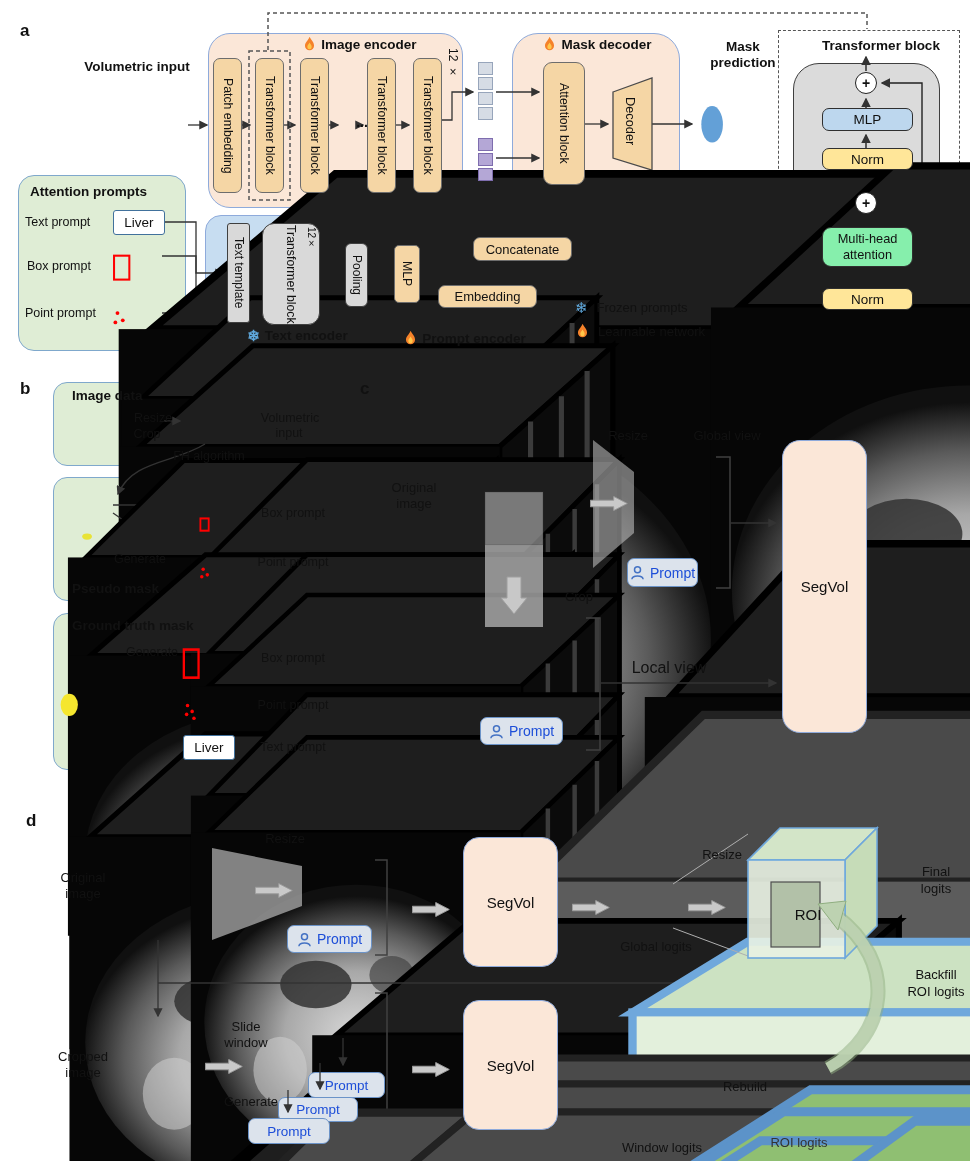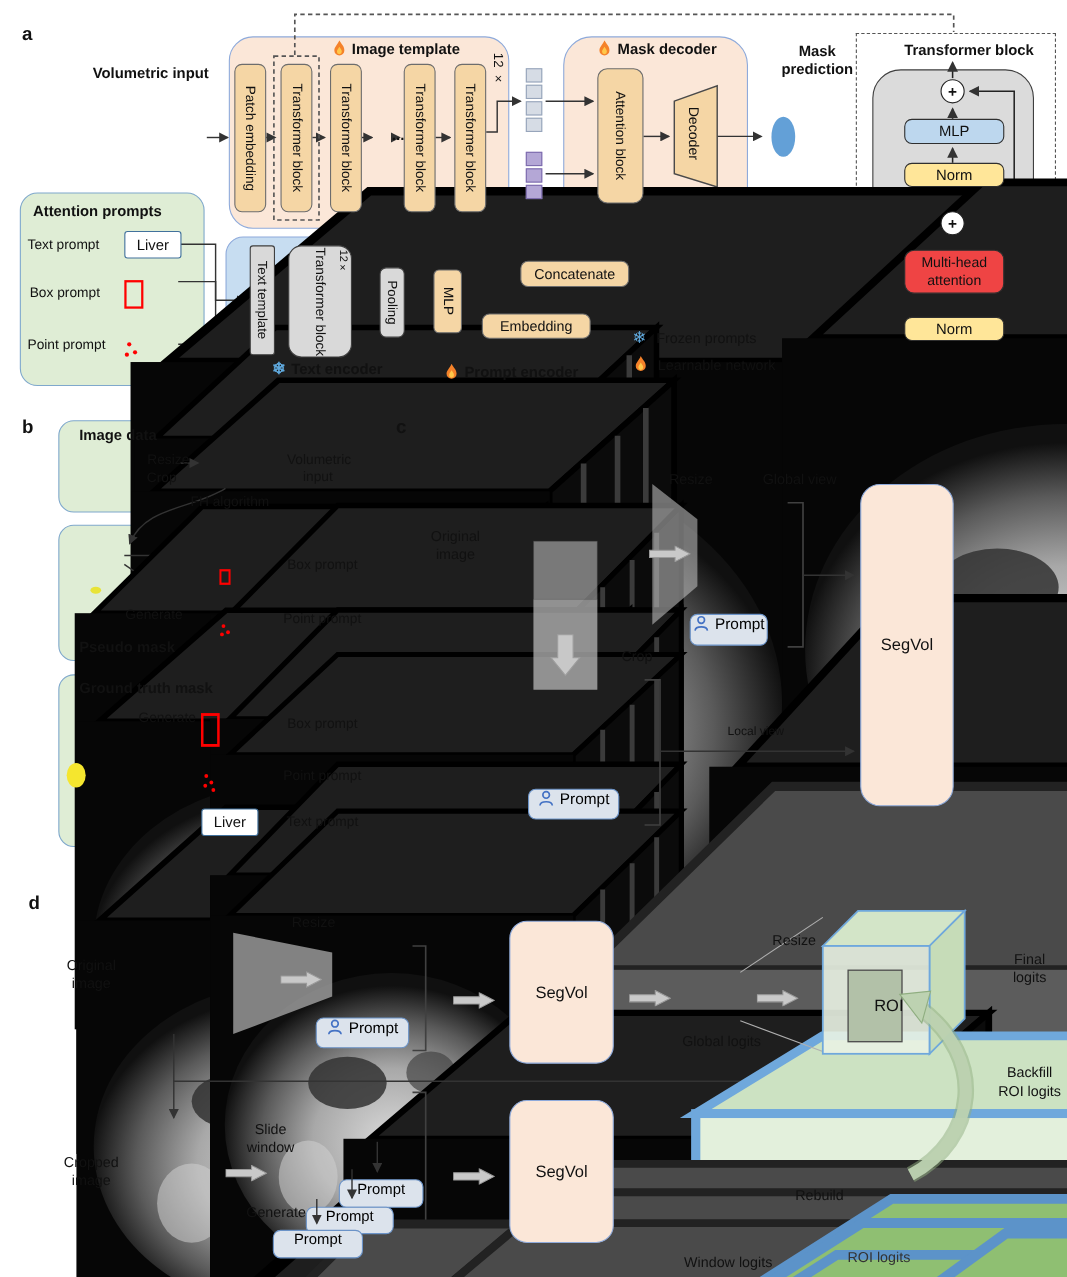--- a/index.html
+++ b/index.html
@@ -20,21 +20,21 @@
   .hb{position:absolute;box-sizing:border-box;background:#F5D6A5;border:1.2px solid #6d6d6d;border-radius:7px;
       display:flex;align-items:center;justify-content:center;font-size:13px;z-index:10;}
   .tok{position:absolute;width:15px;height:13px;box-sizing:border-box;z-index:10;}
   .tokg{background:#D6DCE5;border:1px solid #97A5BB;}
   .tokp{background:#B4A7D6;border:1px solid #7E6DAE;}
   .plus{position:absolute;width:22px;height:22px;box-sizing:border-box;border:1.4px solid #222;border-radius:50%;
         background:#fff;display:flex;align-items:center;justify-content:center;font-size:14px;font-weight:bold;z-index:10;}
   .tag{position:absolute;background:#fff;border:1.6px solid #41719C;border-radius:3px;display:flex;
        align-items:center;justify-content:center;font-size:13.5px;z-index:10;}
   .pbtn{position:absolute;box-sizing:border-box;background:#DCE3EC;border:1.5px solid #6B93C8;border-radius:7px;
-        display:flex;align-items:flex-start;justify-content:center;gap:5px;font-size:14px;color:#000000;z-index:11;}
+        display:flex;align-items:center;justify-content:center;gap:5px;font-size:14px;color:#1d4ed8;z-index:11;}
   .titlerow{position:absolute;display:flex;align-items:center;justify-content:center;gap:5px;z-index:10;
             font-weight:bold;font-size:13.5px;}
   svg.ov{position:absolute;left:0;top:0;z-index:5;}
   svg.ovtop{position:absolute;left:0;top:0;z-index:12;pointer-events:none;}
   .vlab{position:absolute;writing-mode:vertical-rl;font-size:12.8px;z-index:10;}
   .roitxt{position:absolute;z-index:10;font-size:15px;}
   .segvol{position:absolute;box-sizing:border-box;background:#FBE7D8;border:1.5px solid #8EAADB;border-radius:16px;
           display:flex;align-items:center;justify-content:center;font-size:15px;z-index:10;}
   .wm{position:absolute;z-index:13;font-size:20px;color:rgba(242,148,146,0.8);white-space:nowrap;}
   .snow{color:#5FA8DC;font-size:15px;line-height:1;}
@@ -320,21 +320,21 @@
     </g>
   </svg>
 
   <div class="ll big" style="left:20px;top:22px;">a</div>
   <div class="cl bd" style="left:125px;top:60px;font-size:13.5px;">Volumetric input</div>
 
   <div class="titlerow" style="left:275px;top:36px;width:170px;">
     <svg width="13" height="17" viewBox="0 0 20 24">
         <use href="#flame"></use>
       </svg>
-    <span>Image template</span>
+    <span>Image encoder</span>
   </div>
   <div class="vlab" style="left:446px;top:48px;font-size:12px;">12 ×</div>
   <div class="vb" style="left:213px;top:58px;width:29px;height:135px;">
       <span>Patch embedding</span>
     </div>
   <div class="vb" style="left:255px;top:58px;width:29px;height:135px;">
       <span>Transformer block</span>
     </div>
   <div class="vb" style="left:300px;top:58px;width:29px;height:135px;">
       <span>Transformer block</span>
@@ -375,21 +375,21 @@
     </div>
   <div class="hb" style="left:822px;top:108px;width:91px;height:23px;background:#BDD7EE;border-color:#2f2f2f;font-size:13.5px;">
       <span>MLP</span>
     </div>
   <div class="hb" style="left:822px;top:148px;width:91px;height:22px;background:#FFE699;border-color:#2f2f2f;font-size:13.5px;">
       <span>Norm</span>
     </div>
   <div class="plus" style="left:855px;top:192px;">
       <span>+</span>
     </div>
-  <div class="hb" style="left:822px;top:227px;width:91px;height:40px;background:#ef4444;border-color:#2f2f2f;border-radius:9px;flex-direction:column;font-size:12.8px;line-height:1.25;">
+  <div class="hb" style="left:822px;top:227px;width:91px;height:40px;background:#86efac;border-color:#2f2f2f;border-radius:9px;flex-direction:column;font-size:12.8px;line-height:1.25;">
     <span>Multi-head</span>
     <span>attention</span>
   </div>
   <div class="hb" style="left:822px;top:288px;width:91px;height:22px;background:#FFE699;border-color:#2f2f2f;font-size:13.5px;">
       <span>Norm</span>
     </div>
 
   <div class="ll bd" style="left:30px;top:185px;font-size:13.5px;">Attention prompts</div>
   <div class="ll" style="left:25px;top:216px;">Text prompt</div>
   <div class="tag" style="left:113px;top:210px;width:50px;height:23px;">
@@ -461,21 +461,21 @@
       <span>Liver</span>
     </div>
   <div class="cl" style="left:281px;top:741px;">Text prompt</div>
 
   <div class="ll big" style="left:360px;top:380px;">c</div>
   <div class="cl" style="left:402px;top:481px;font-size:13px;">Original</div>
   <div class="cl" style="left:402px;top:497px;font-size:13px;">image</div>
   <div class="cl" style="left:616px;top:429px;font-size:13px;">Resize</div>
   <div class="cl" style="left:715px;top:429px;font-size:13px;">Global view</div>
   <div class="cl" style="left:567px;top:590px;font-size:13px;">Crop</div>
-  <div class="cl" style="left:675px;top:660px;font-size:11px;">Local view</div>
+  <div class="cl" style="left:657px;top:660px;font-size:16px;">Local view</div>
   <div class="pbtn" style="left:627px;top:558px;width:71px;height:29px;">
     <svg width="15" height="15" viewBox="0 0 20 20">
         <use href="#person"></use>
       </svg>
     <span>Prompt</span>
   </div>
   <div class="pbtn" style="left:480px;top:717px;width:83px;height:28px;">
     <svg width="15" height="15" viewBox="0 0 20 20">
         <use href="#person"></use>
       </svg>

